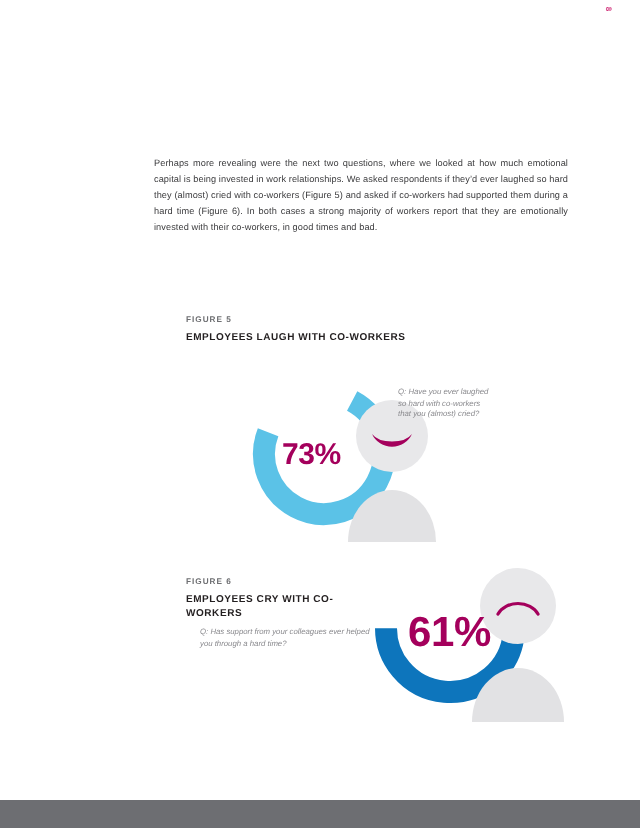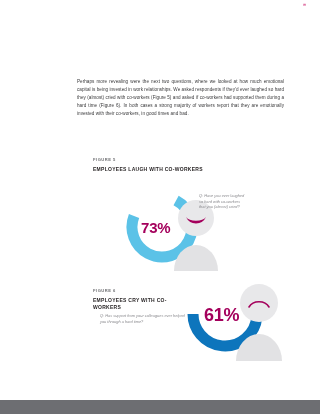--- a/index.html
+++ b/index.html
@@ -136,21 +136,21 @@
   .chart-wrap svg { position: absolute; left: 0; top: 0; overflow: visible; }
 
   .pct {
     position: absolute;
     font-weight: bold;
     color: #a4005c;
     letter-spacing: -0.2px;
     text-align: right;
   }
   .pct5 { left: 23px; top: 36px; font-size: 15px; }
-  .pct6 { left: 26px; top: 38px; font-size: 18px; }
+  .pct6 { left: 26px; top: 38px; font-size: 21px; }
 
   
   .footer-bar {
     position: absolute;
     left: 0;
     right: 0;
     bottom: 0;
     height: 14px;
     background: #6d6e72;
   }

